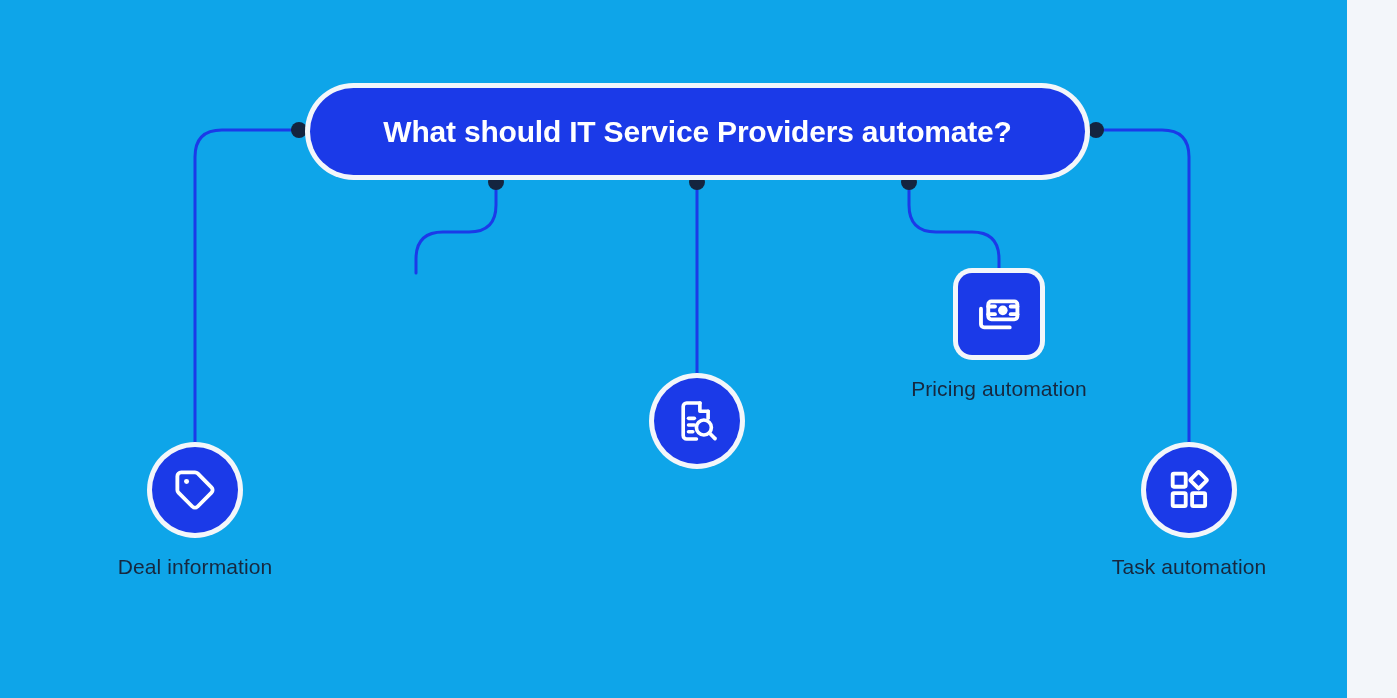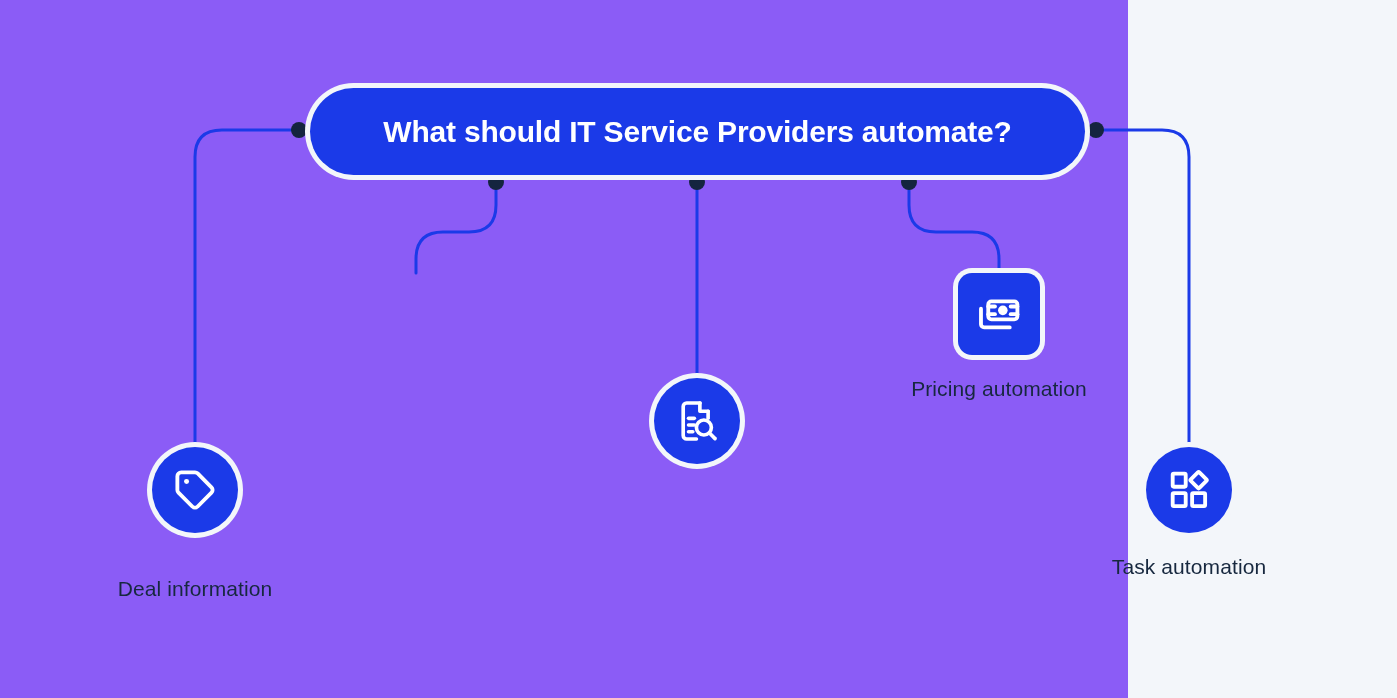--- a/index.html
+++ b/index.html
@@ -9,23 +9,23 @@
   }
   body {
     width: 1397px;
     height: 698px;
     background: #f3f6fa;
     font-family: "Liberation Sans", sans-serif;
     overflow: hidden;
   }
   #diagram-root {
     position: relative;
-    width: 1128px;
+    width: 1347px;
     height: 698px;
-    background: #8b5cf6;
+    background: #0ea5e9;
   }
   
   #connector-layer {
     position: absolute;
     left: 0;
     top: 0;
     width: 1397px;
     height: 698px;
   }
   .connector-path {
@@ -90,21 +90,21 @@
     font-size: 21px;
     font-weight: normal;
     white-space: nowrap;
     text-align: center;
     letter-spacing: 0.1px;
   }
   .node-icon svg {
     display: block;
   }
   
-  #node-deal-information { left: 152px; top: 447px; width: 86px; gap: 22px; }
+  #node-deal-information { left: 152px; top: 447px; width: 86px; }
   #node-bom-automation   { left: 375px; top: 273px; width: 82px; }
   #node-proposal-automation { left: 654px; top: 378px; width: 86px; }
   #node-pricing-automation  { left: 958px; top: 273px; width: 82px; }
   #node-task-automation     { left: 1146px; top: 447px; width: 86px; }
 
   
   .branch-node .node-label {
     position: relative;
     left: 0;
   }

